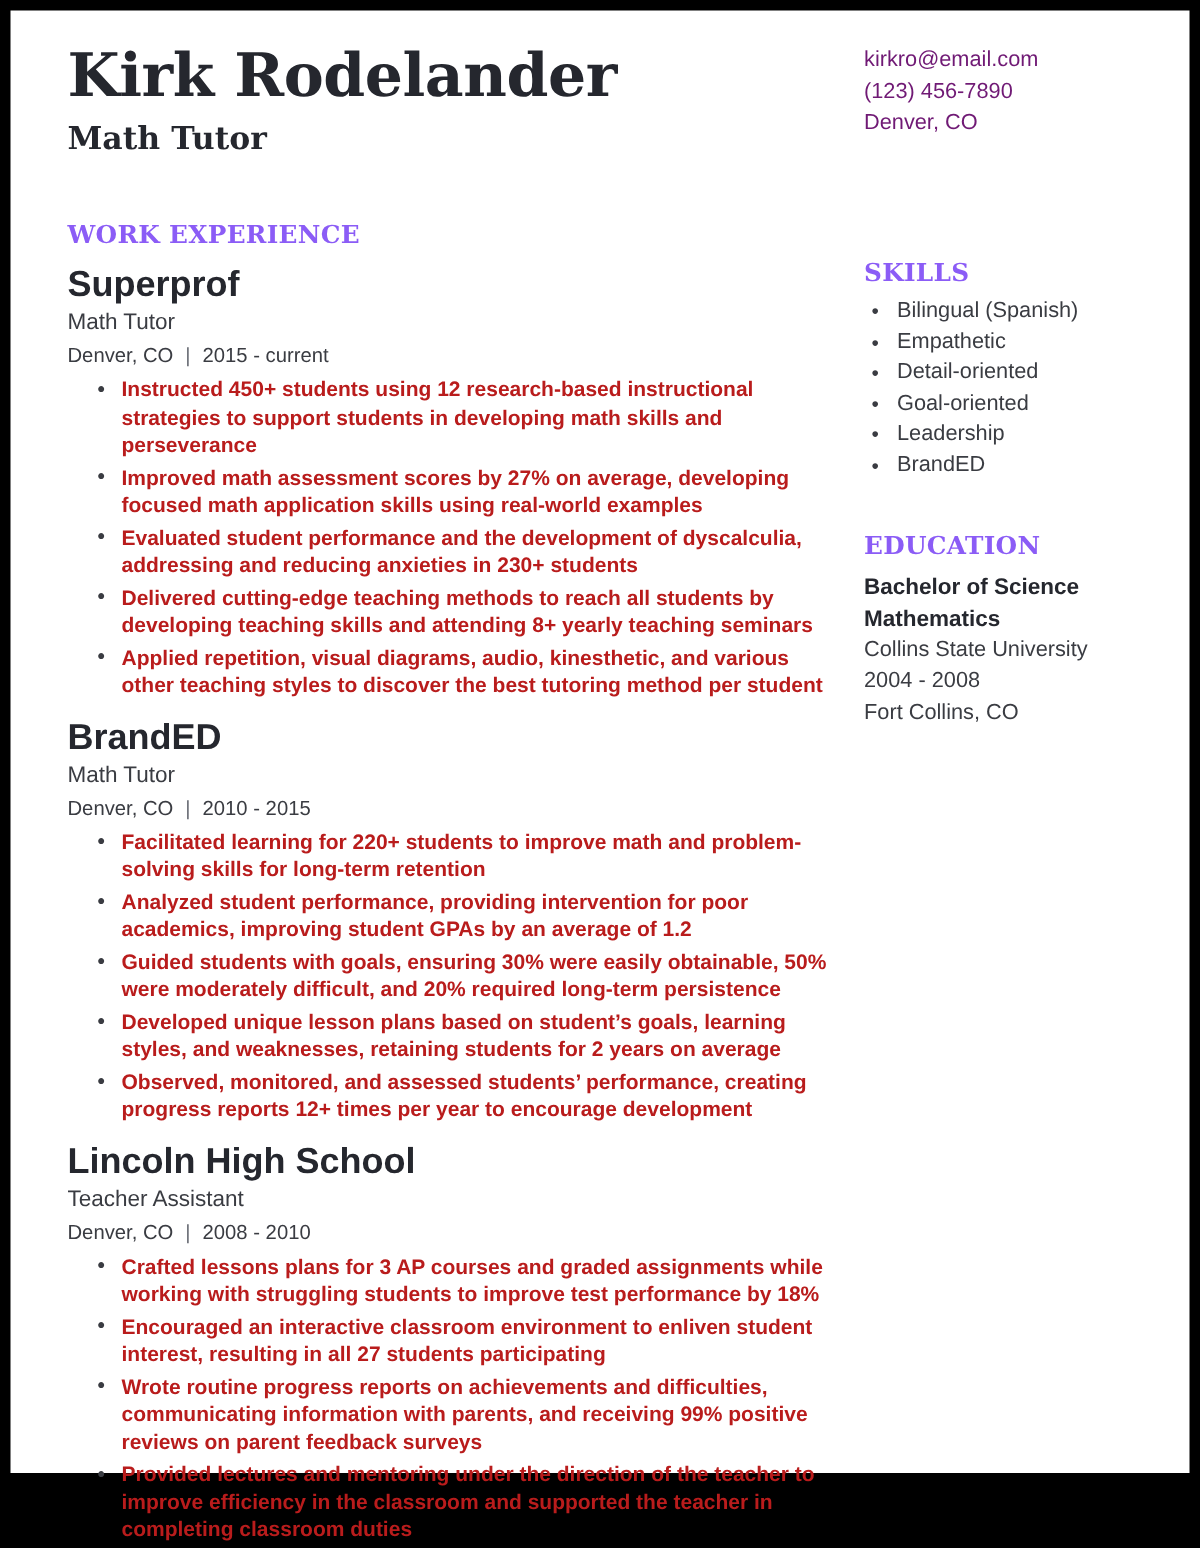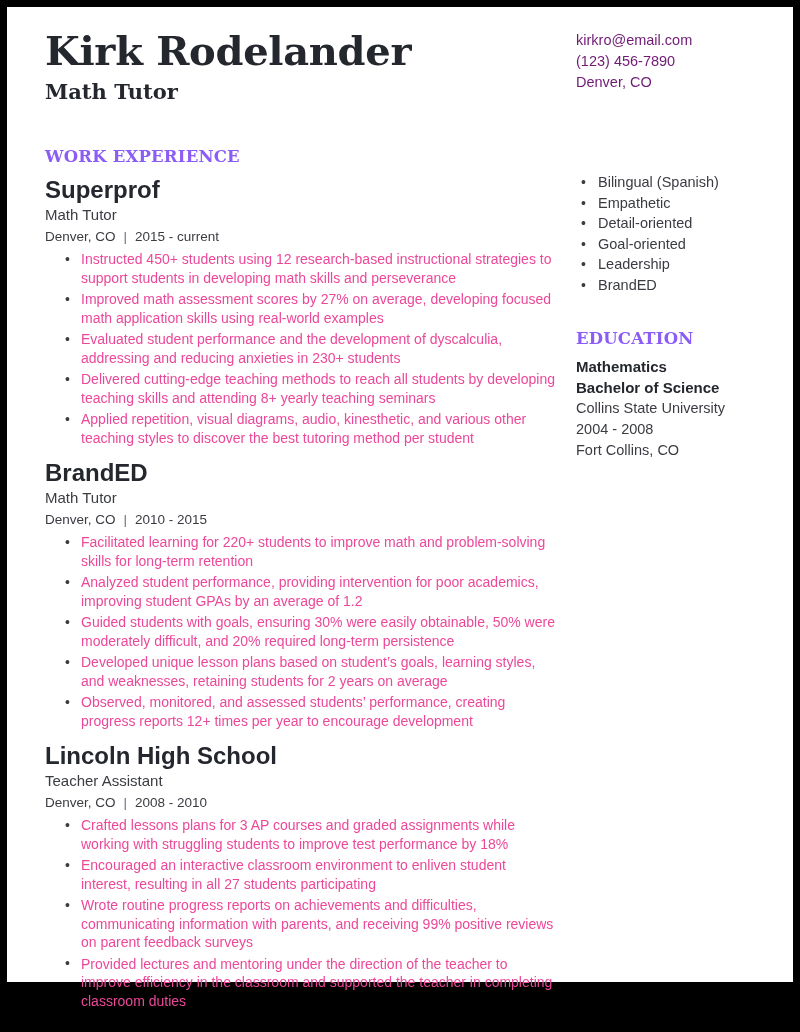--- a/index.html
+++ b/index.html
@@ -114,23 +114,24 @@
 
   ul.bullets {
     margin: 3px 0 0 0;
     padding: 0 0 0 20px;
     list-style: none;
   }
   ul.bullets li {
     position: relative;
     font-size: 14px;
     line-height: 18.5px;
-    color: #ec4899;
+    color: #b91c1c;
     margin-top: 3px;
     padding-left: 16px;
+    font-weight: bold;
   }
   ul.bullets li:first-child { margin-top: 0; }
   ul.bullets li::before {
     content: "\2022";
     position: absolute;
     left: 0;
     top: -0.5px;
     font-size: 14px;
     color: #3a3c42;
   }
@@ -241,35 +242,36 @@
 
     <div class="col-side">
 
       <ul class="contact">
         <li>kirkro@email.com</li>
         <li>(123) 456-7890</li>
         <li>Denver, CO</li>
       </ul>
 
       <div class="side-sections">
+        <h3 class="section-title">SKILLS</h3>
         <ul class="skills">
           <li>Bilingual (Spanish)</li>
           <li>Empathetic</li>
           <li>Detail-oriented</li>
           <li>Goal-oriented</li>
           <li>Leadership</li>
           <li>BrandED</li>
         </ul>
       </div>
 
       <div class="education-wrap">
         <h3 class="section-title">EDUCATION</h3>
         <div class="edu-block">
+          <div class="edu-strong">Bachelor of Science</div>
           <div class="edu-strong">Mathematics</div>
-          <div class="edu-strong">Bachelor of Science</div>
           <div class="edu-line">Collins State University</div>
           <div class="edu-line">2004 - 2008</div>
           <div class="edu-line">Fort Collins, CO</div>
         </div>
       </div>
 
     </div>
   </div>
 </div>
 

